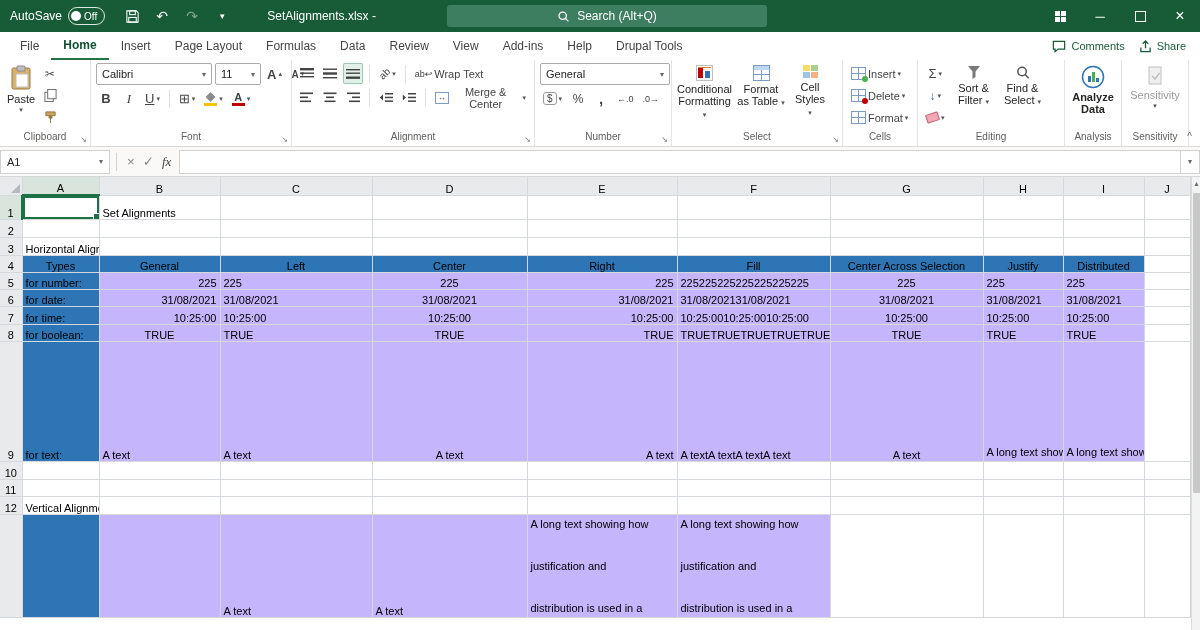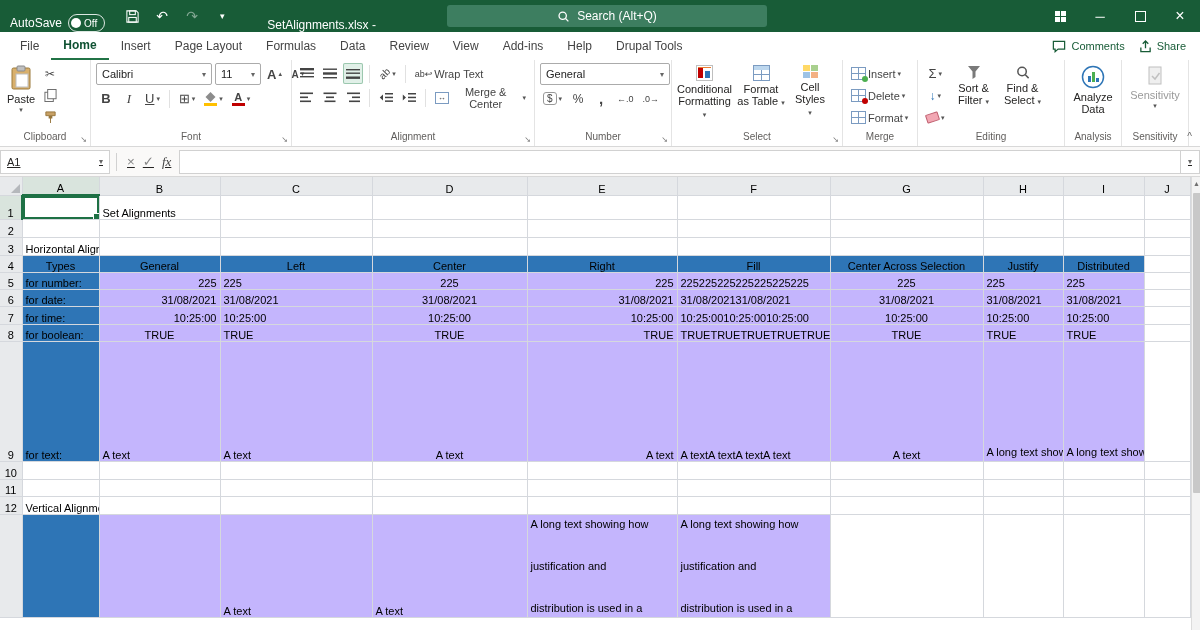--- a/index.html
+++ b/index.html
@@ -1,21 +1,21 @@
 <!DOCTYPE html>
 <html><head>
 <meta charset="utf-8">
 <style>
   html,body{margin:0;padding:0;background:#fff;}
   .app{width:1200px;height:630px;overflow:hidden;position:relative;
        font-family:"Liberation Sans",sans-serif;color:#252423;background:#fff;}
   button{background:none;border:none;padding:0;font-family:inherit;cursor:pointer;color:inherit;}
 
   
-  .titlebar{height:32px;background:#185C37;display:flex;align-items:flex-end;color:#fff;
+  .titlebar{height:32px;background:#185C37;display:flex;align-items:center;color:#fff;
             font-size:12px;position:relative;padding-left:10px;}
   .autosave{display:flex;align-items:center;gap:6px;margin-right:12px;}
   .toggle{display:inline-flex;align-items:center;gap:3px;border:1px solid rgba(255,255,255,.85);
           border-radius:9px;padding:1px 7px 1px 2px;height:14px;font-size:10px;}
   .knob{width:10px;height:10px;border-radius:50%;background:#fff;display:inline-block;}
   .tb-btn{width:30px;height:32px;display:flex;align-items:center;justify-content:center;
           color:#fff;font-size:14px;}
   .tb-btn.dim{opacity:.45;}
   .doc-title{margin-left:30px;font-size:12px;white-space:nowrap;}
   .searchbox{position:absolute;left:447px;top:5px;width:320px;height:22px;background:#3D7E60;
@@ -87,21 +87,21 @@
   .cellico{width:13px;height:11px;border:1px solid #7B9BC1;display:inline-block;position:relative;background:
       linear-gradient(#7B9BC1,#7B9BC1) 0 5px/13px 1px no-repeat,
       linear-gradient(#7B9BC1,#7B9BC1) 6px 0/1px 11px no-repeat;}
   .cellico.ins::after,.cellico.del::after{content:"";position:absolute;right:-3px;bottom:-3px;width:6px;height:6px;border-radius:50%;}
   .cellico.ins::after{background:#4CAF50;}
   .cellico.del::after{background:#C00000;}
   .graybtn{color:#9a9a9a;}
 
   
   .fwrap{background:#FAF9F8;border-bottom:1px solid #D8D8D8;padding:3px 0;height:30px;box-sizing:border-box;
-         display:flex;align-items:center;text-decoration:underline;}
+         display:flex;align-items:center;}
   .namebox{width:96px;height:22px;background:#fff;border:1px solid #D1D1D1;display:flex;align-items:center;
            justify-content:space-between;padding:0 6px;font-size:11px;}
   .nb-caret{font-size:8px;color:#666;}
   .fdivider{width:1px;height:18px;background:#D1D1D1;margin:0 6px;}
   .fbtns{display:flex;align-items:center;gap:8px;font-size:12px;color:#888;padding:0 4px;}
   .fx{font-family:"Liberation Serif",serif;font-style:italic;color:#444;font-size:13px;}
   .finput{flex:1;height:22px;background:#fff;border:1px solid #D1D1D1;border-right:none;margin-left:4px;}
   .fcaret{width:18px;height:22px;background:#fff;border:1px solid #D1D1D1;display:flex;align-items:center;
           justify-content:center;font-size:8px;color:#666;}
 
@@ -493,21 +493,21 @@
             <span class="cellico del"></span>
             <span style="font-size:11px;">Delete</span>
             <span class="tinycaret">▾</span>
           </button>
         <button class="sb" style="justify-content:flex-start;width:64px;">
             <span class="cellico"></span>
             <span style="font-size:11px;">Format</span>
             <span class="tinycaret">▾</span>
           </button>
       </div>
-      <div class="rlabel"><span>Merge</span></div>
+      <div class="rlabel"><span>Cells</span></div>
     </div>
 
     <div class="rgroup" style="width:146px;">
       <div class="rbody">
         <div class="mini-col">
           <button class="sb">
               <span style="font-size:13px;">Σ</span>
               <span class="tinycaret">▾</span>
             </button>
           <button class="sb">
@@ -535,21 +535,21 @@
             </svg>
           </span>
           <span class="bbl"><span>Find &amp; Select</span> <span class="inlinecaret">▾</span></span>
         </button>
       </div>
       <div class="rlabel"><span>Editing</span></div>
     </div>
 
     <div class="rgroup" style="width:56px;">
       <div class="rbody" style="justify-content:center;">
-        <button class="bigbtn" style="width:50px;">
+        <button class="bigbtn" style="width:50px;font-weight:bold;">
           <span>
             <svg width="24" height="24" viewBox="0 0 24 24">
               <circle cx="12" cy="12" r="10.5" fill="none" stroke="#2E75B6" stroke-width="1.5"></circle>
               <rect x="7" y="11" width="3" height="6" fill="#2E75B6"></rect>
               <rect x="11" y="7" width="3" height="10" fill="#4CAF50"></rect>
               <rect x="15" y="13" width="3" height="4" fill="#2E75B6"></rect>
             </svg>
           </span>
           <span class="bbl">Analyze Data</span>
         </button>

